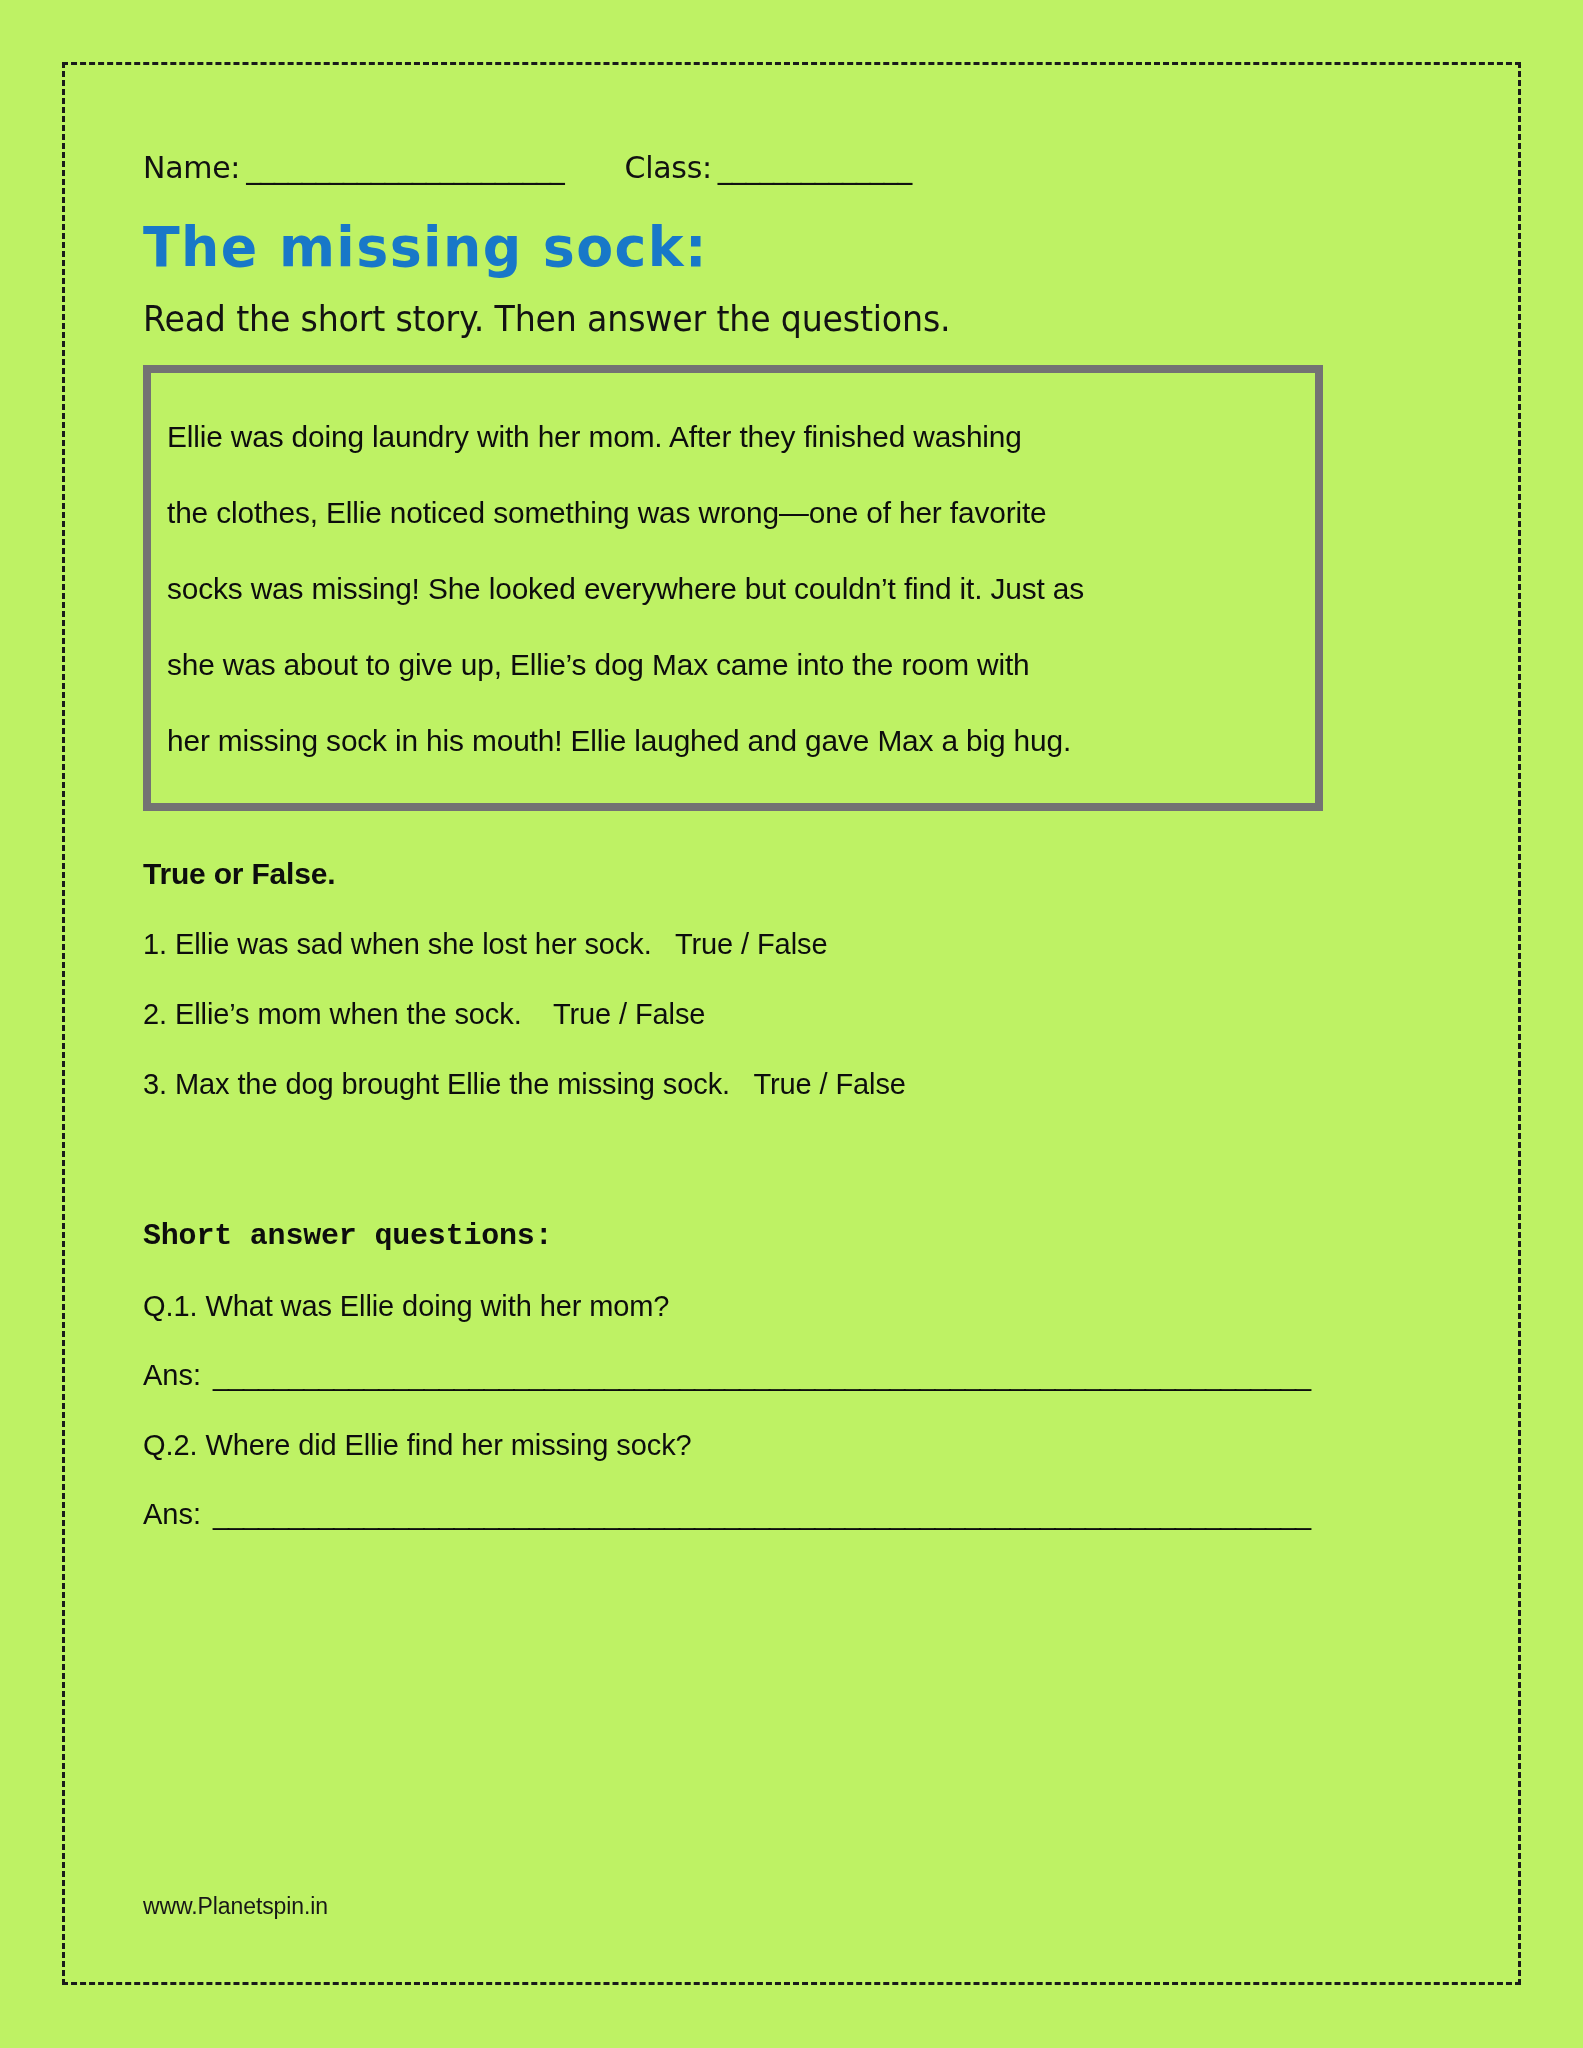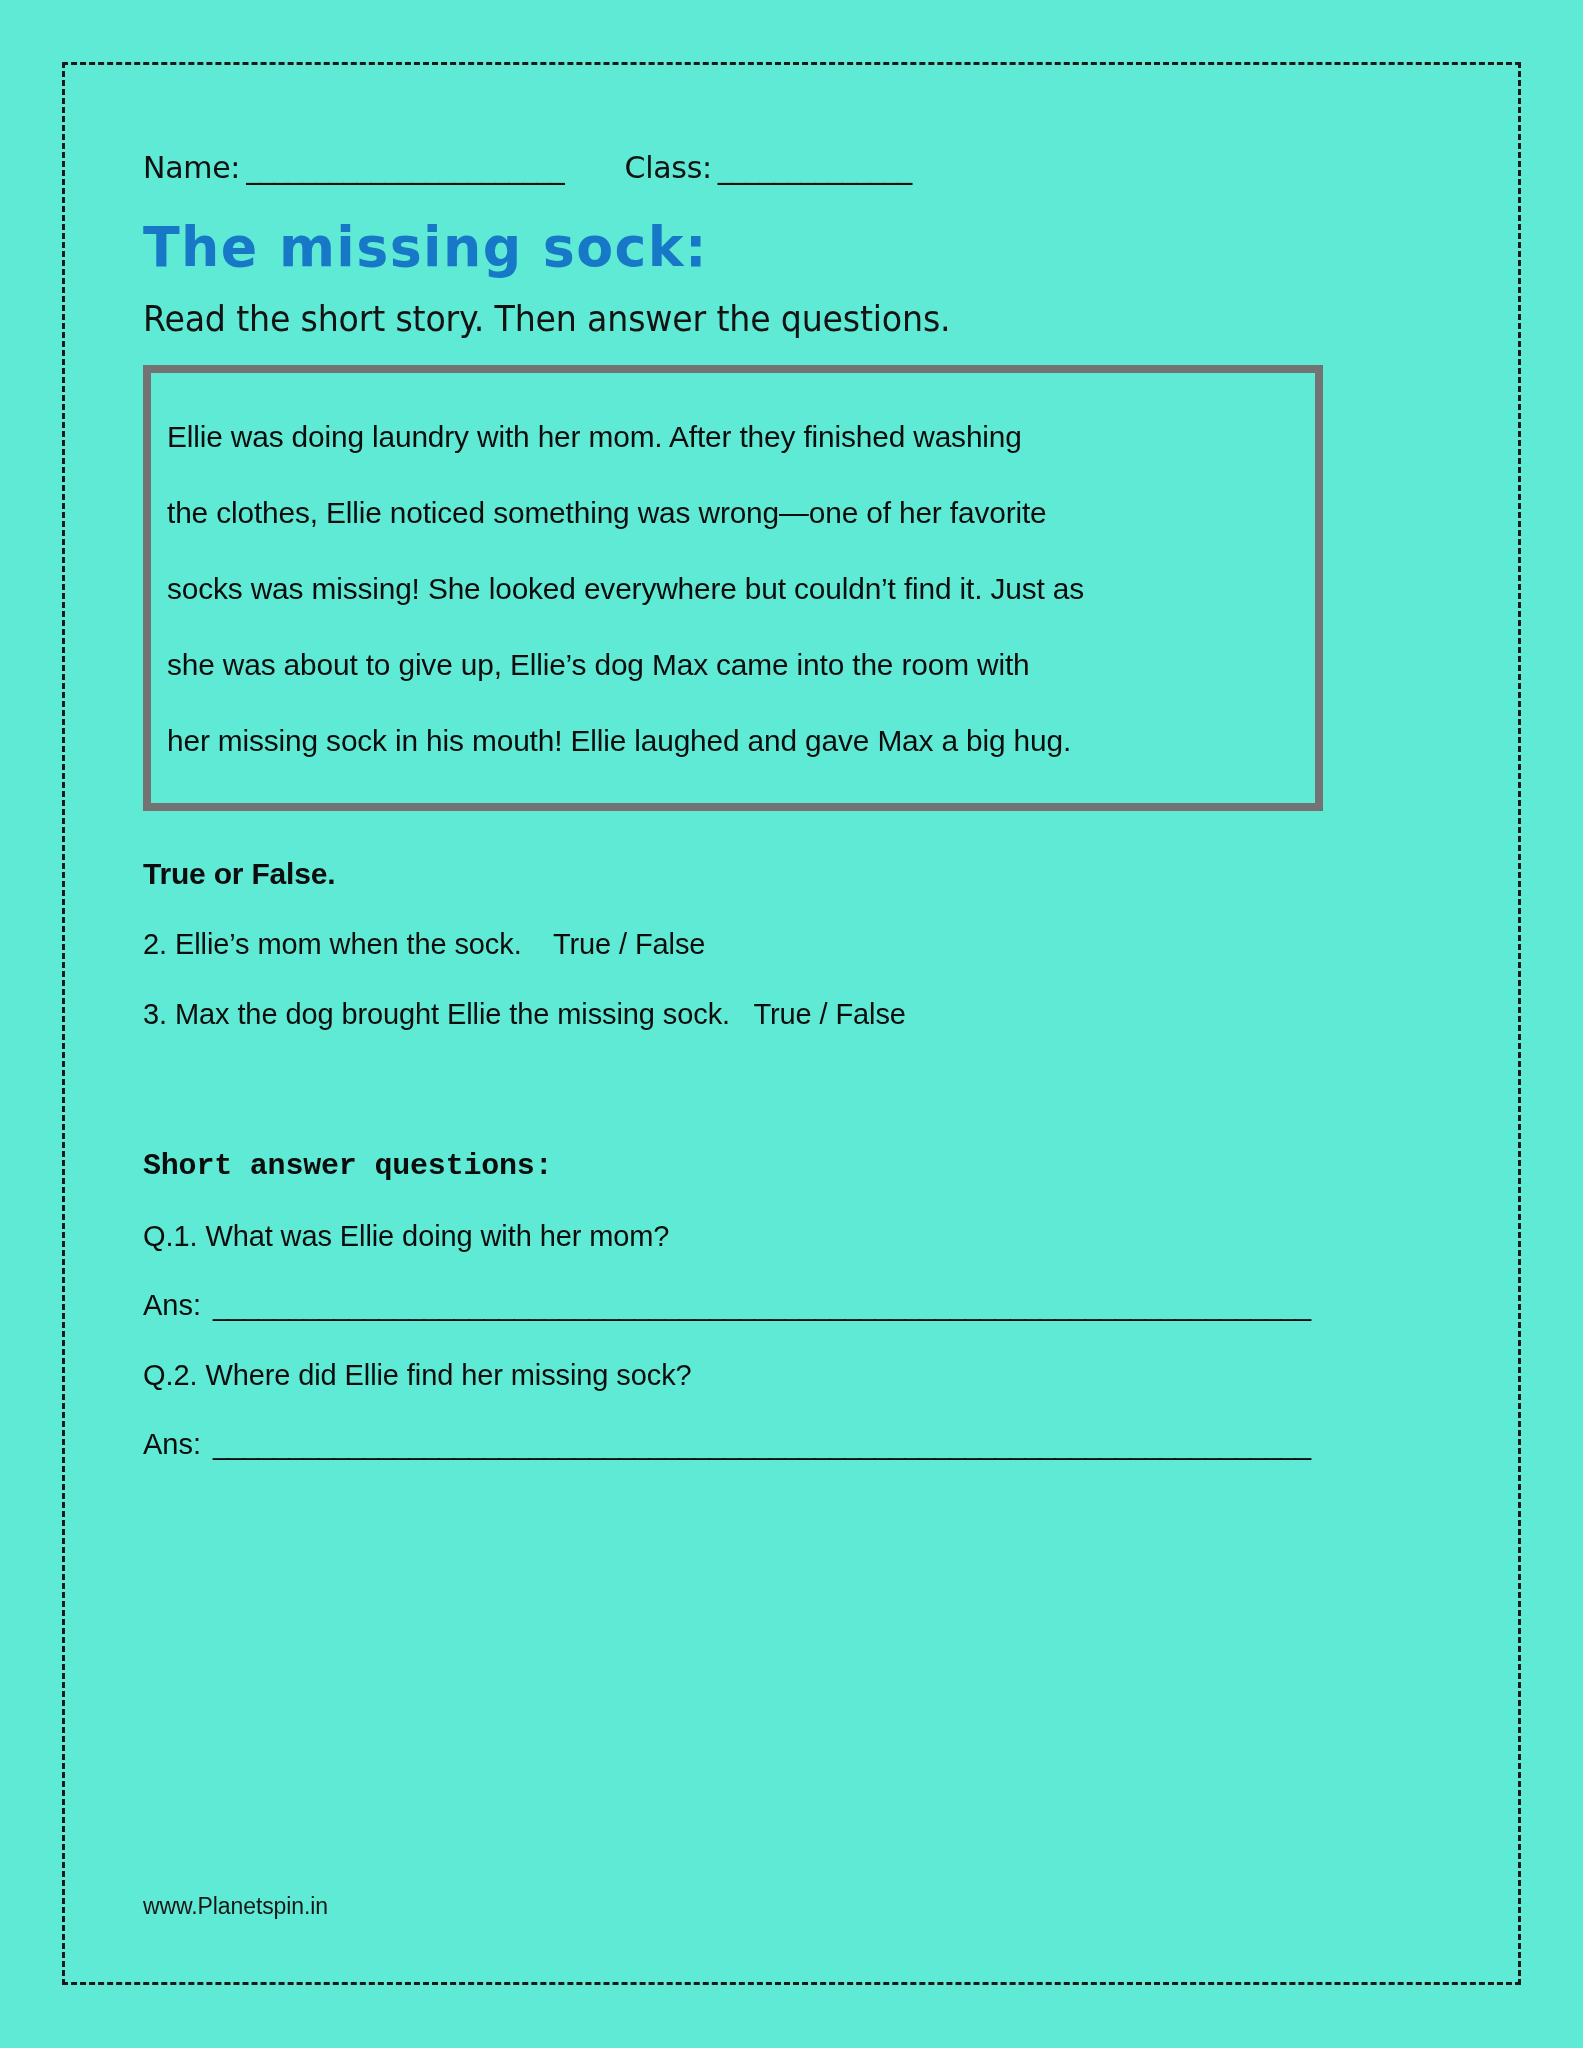--- a/index.html
+++ b/index.html
@@ -12,21 +12,21 @@
     height: 2048px;
     position: relative;
     font-family: "Liberation Sans", sans-serif;
     -webkit-font-smoothing: antialiased;
   }
 
   
   #worksheet-page {
     position: absolute;
     inset: 0;
-    background: #5eead4;
+    background: #bef264;
   }
   #page-frame {
     position: absolute;
     left: 62px;
     top: 62px;
     width: 1459px;
     height: 1923px;
     border: 3px dashed #1a1a1a;
     box-sizing: border-box;
   }
@@ -180,20 +180,21 @@
     <div id="story-box">
       <div class="story-line">Ellie was doing laundry with her mom. After they finished washing</div>
       <div class="story-line">the clothes, Ellie noticed something was wrong—one of her favorite</div>
       <div class="story-line">socks was missing! She looked everywhere but couldn’t find it. Just as</div>
       <div class="story-line">she was about to give up, Ellie’s dog Max came into the room with</div>
       <div class="story-line">her missing sock in his mouth! Ellie laughed and gave Max a big hug.</div>
     </div>
 
     <div class="section-heading" id="tf-heading">True or False.</div>
 
+    <div class="question-line"><span>1.</span> <span>Ellie was sad when she lost her sock.</span>   <span class="tf-choice">True / False</span></div>
 
     <div class="question-line"><span>2.</span> <span>Ellie’s mom when the sock.</span>    <span class="tf-choice">True / False</span></div>
 
     <div class="question-line"><span>3.</span> <span>Max the dog brought Ellie the missing sock.</span>   <span class="tf-choice">True / False</span></div>
 
     <div class="section-heading" id="sa-heading">Short answer questions:</div>
 
     <div class="question-line"><span>Q.1.</span> <span>What was Ellie doing with her mom?</span></div>
 
     <div class="answer-line">

